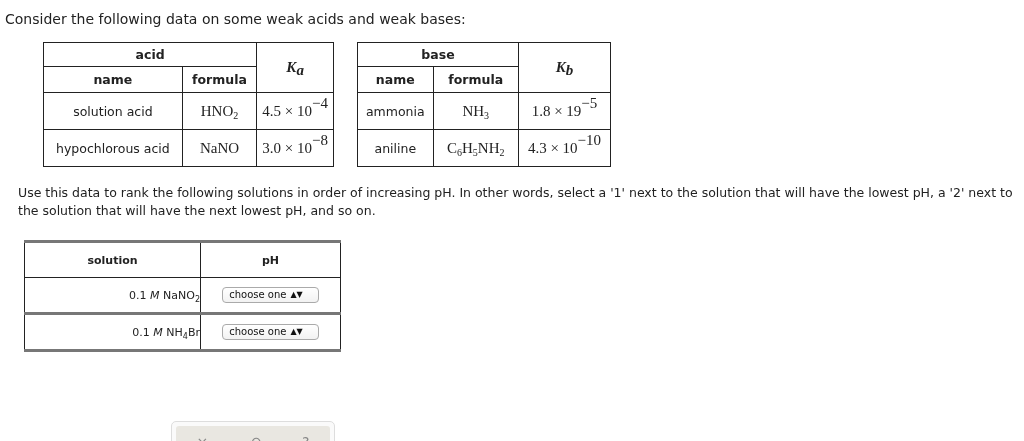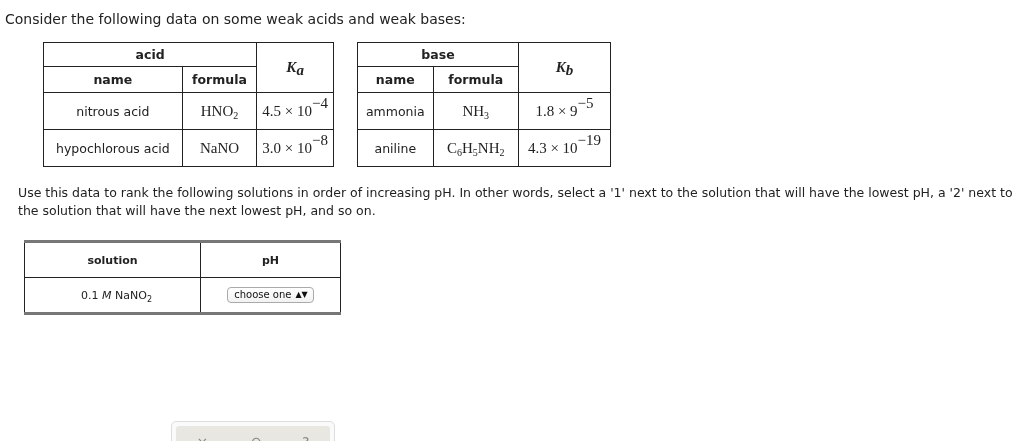--- a/index.html
+++ b/index.html
@@ -12,27 +12,27 @@
   .serif { font-family:"Liberation Serif", "DejaVu Serif", serif; font-size:15px; }
   .ital { font-style:italic; }
   sub { font-size:10px; vertical-align:-3px; line-height:0; }
   sup { font-size:11px; vertical-align:8px; line-height:0; }
   #acid { left:43px; top:42px; width:291px; height:124px; }
   #base { left:334px; top:42px; width:254px; height:124px;margin-left:23px; }
   .instr { position:absolute; left:18px; top:184px; width:1015px; font-size:12.5px; line-height:18px; }
   #sol { left:24px; top:240px; width:317px; border-top:3px solid #777; }
   #sol td, #sol th { border-left:1px solid #222; border-right:1px solid #222; font-size:11px; padding:0; }
   #sol th { font-weight:bold; height:34px; border-bottom:1px solid #222; }
-  #sol td.name { text-align:center; padding-left:8px; width:167px; }
+  #sol td.name { text-align:right; padding-left:8px; width:167px; }
   #sol td.ph { text-align:center; }
   #sol tr.r td { height:34px; }
   #sol tr.r.gray td { border-bottom:3px solid #777; }
   #sol tr.r.black td { border-bottom:1.5px solid #222; }
   .select { display:inline-block; border:1px solid #aaa; border-radius:4px; font-size:10px;
-            padding:1px 5px 1px 6px; background:linear-gradient(#fff,#f2f2f2); color:#111; min-width:64px; text-align:right; }
+            padding:1px 15px 1px 6px; background:linear-gradient(#fff,#f2f2f2); color:#111; min-width:64px; text-align:right; }
   .select .arr { float:right; font-size:8px; margin-left:4px; line-height:12px; }
   .toolbar { position:absolute; left:171px; top:421px; width:162px; height:30px;
              border:1px solid #ddd; border-radius:5px; background:#fafafa; }
   .toolbar-inner { position:absolute; left:4px; top:4px; right:4px; bottom:0; background:#e9e7e1; border-radius:3px;
                    display:flex; justify-content:space-around; align-items:flex-start; color:#888; font-size:14px; padding-top:8px; }
 </style>
 </head>
 <body>
 
 <div class="intro">Consider the following data on some weak acids and weak bases:</div>
@@ -43,21 +43,21 @@
     <th colspan="2">acid</th>
     <th rowspan="2" style="width:67px; font-weight:bold">
       <span class="serif ital">K</span><sub class="serif ital">a</sub>
     </th>
   </tr>
   <tr style="height:26px">
     <th style="width:122px">name</th>
     <th style="width:65px">formula</th>
   </tr>
   <tr style="height:37px">
-    <td>nitrous acid</td>
+    <td>solution acid</td>
     <td><span class="serif">HNO<sub>2</sub></span></td>
     <td><span class="serif">4.5 × 10</span><sup class="serif">−4</sup></td>
   </tr>
   <tr style="height:37px">
     <td>hypochlorous acid</td>
     <td><span class="serif">NaNO</span></td>
     <td><span class="serif">3.0 × 10</span><sup class="serif">−8</sup></td>
   </tr>
 </tbody>
   </table>
@@ -70,42 +70,46 @@
       <span class="serif ital">K</span><sub class="serif ital">b</sub>
     </th>
   </tr>
   <tr style="height:26px">
     <th style="width:68px">name</th>
     <th style="width:77px">formula</th>
   </tr>
   <tr style="height:37px">
     <td>ammonia</td>
     <td><span class="serif">NH<sub>3</sub></span></td>
-    <td><span class="serif">1.8 × 9</span><sup class="serif">−5</sup></td>
+    <td><span class="serif">1.8 × 19</span><sup class="serif">−5</sup></td>
   </tr>
   <tr style="height:37px">
     <td>aniline</td>
     <td><span class="serif">C<sub>6</sub>H<sub>5</sub>NH<sub>2</sub></span></td>
-    <td><span class="serif">4.3 × 10</span><sup class="serif">−19</sup></td>
+    <td><span class="serif">4.3 × 10</span><sup class="serif">−10</sup></td>
   </tr>
 </tbody>
   </table>
 
 <div class="instr">Use this data to rank the following solutions in order of increasing pH. In other words, select a '1' next to the solution that will have the lowest pH, a '2' next to the solution that will have the next lowest pH, and so on.</div>
 
 <table id="sol">
   <tbody>
       <tr>
     <th style="width:175px">solution</th>
     <th>pH</th>
   </tr>
   <tr class="r gray">
     <td class="name"><span>0.1</span> <i>M</i> NaNO<sub style="font-size:8px">2</sub></td>
     <td class="ph"><span class="select"><span>choose one</span><span class="arr">▲▼</span></span></td>
   </tr>
+  <tr class="r gray">
+    <td class="name"><span>0.1</span> <i>M</i> NH<sub style="font-size:8px">4</sub>Br</td>
+    <td class="ph"><span class="select"><span>choose one</span><span class="arr">▲▼</span></span></td>
+  </tr>
 </tbody>
   </table>
 
 <div class="toolbar">
   <div class="toolbar-inner">
     <span>×</span>
     <span>↶</span>
     <span>?</span>
   </div>
 </div>

